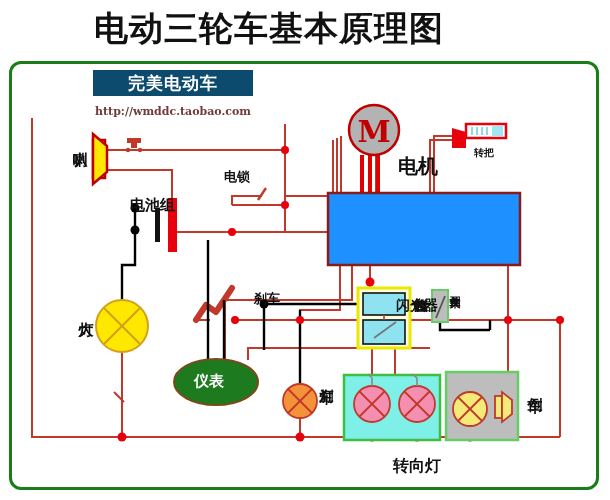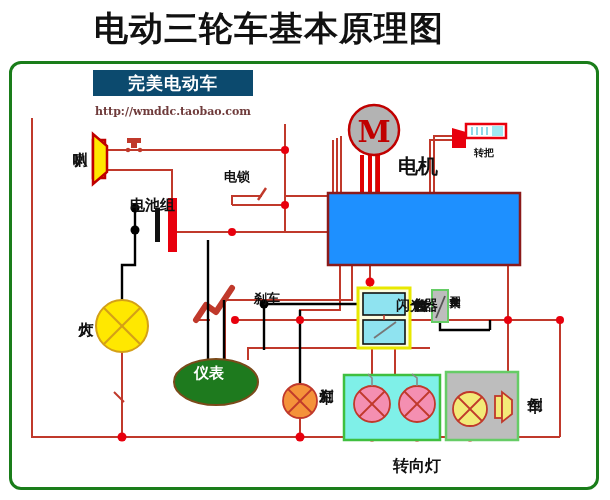--- a/index.html
+++ b/index.html
@@ -262,21 +262,21 @@
 
   <div class="lbl vert" style="left:78px;top:310px;font-size:15px;">大灯</div>
 
   <div class="lbl" style="left:398px;top:153px;font-size:20px;">电机</div>
 
   <div class="lbl" style="left:474px;top:146px;font-size:10px;">转把</div>
 
 
   <div class="lbl" style="left:254px;top:290px;font-size:13px;">刹车</div>
 
-  <div class="lbl" style="left:194px;top:364px;font-size:15px;color:#fff;">仪表</div>
+  <div class="lbl" style="left:194px;top:372px;font-size:15px;color:#fff;">仪表</div>
 
   <div class="lbl" style="left:380px;top:297px;font-size:14px;color:#111;margin-left:16px;">闪光器</div>
 
   <div class="lbl vert" style="left:414px;top:288px;font-size:13px;">转向控制</div>
 
   <div class="lbl vert" style="left:449px;top:288px;font-size:11px;">倒车开关</div>
 
   <div class="lbl vert" style="left:320px;top:378px;font-size:14px;">刹车灯</div>
 
   <div class="lbl" style="left:345px;top:456px;width:96px;text-align:right;font-size:16px;">转向灯</div>

